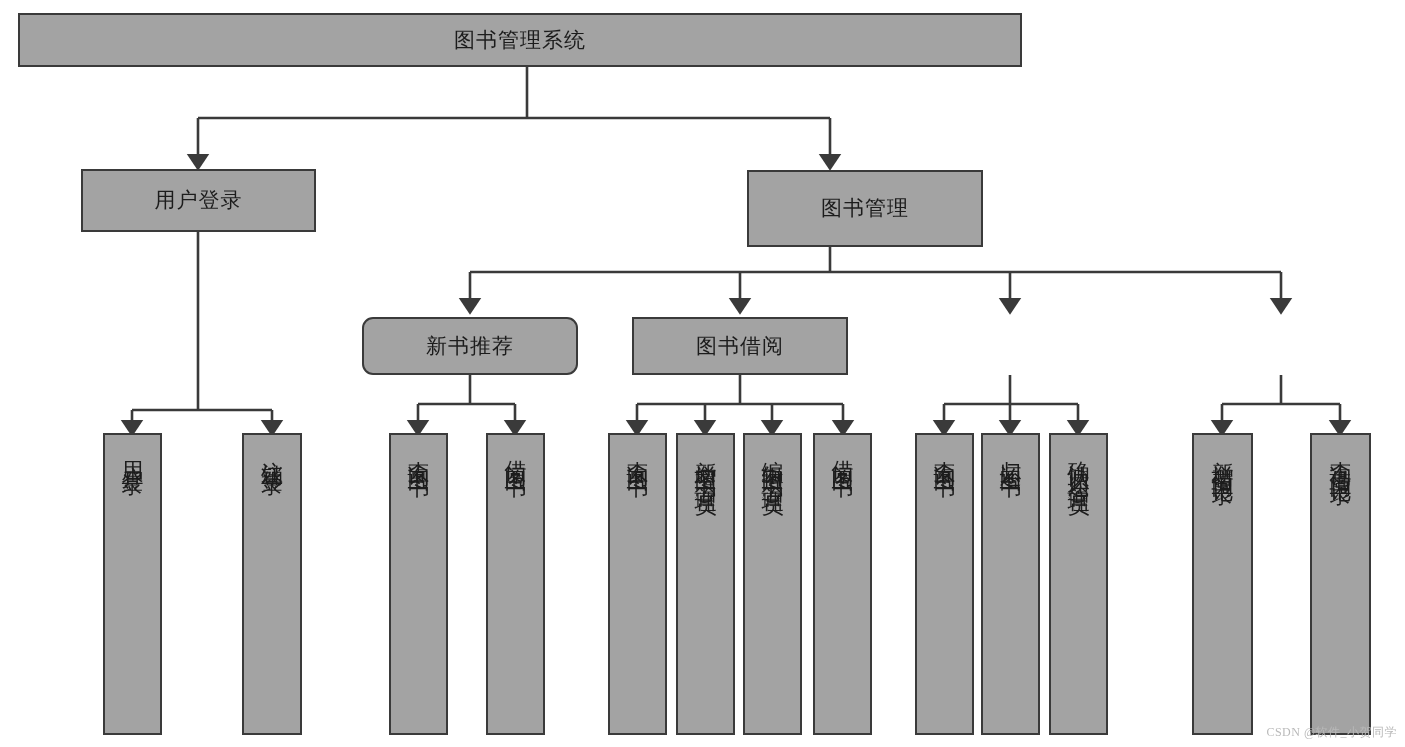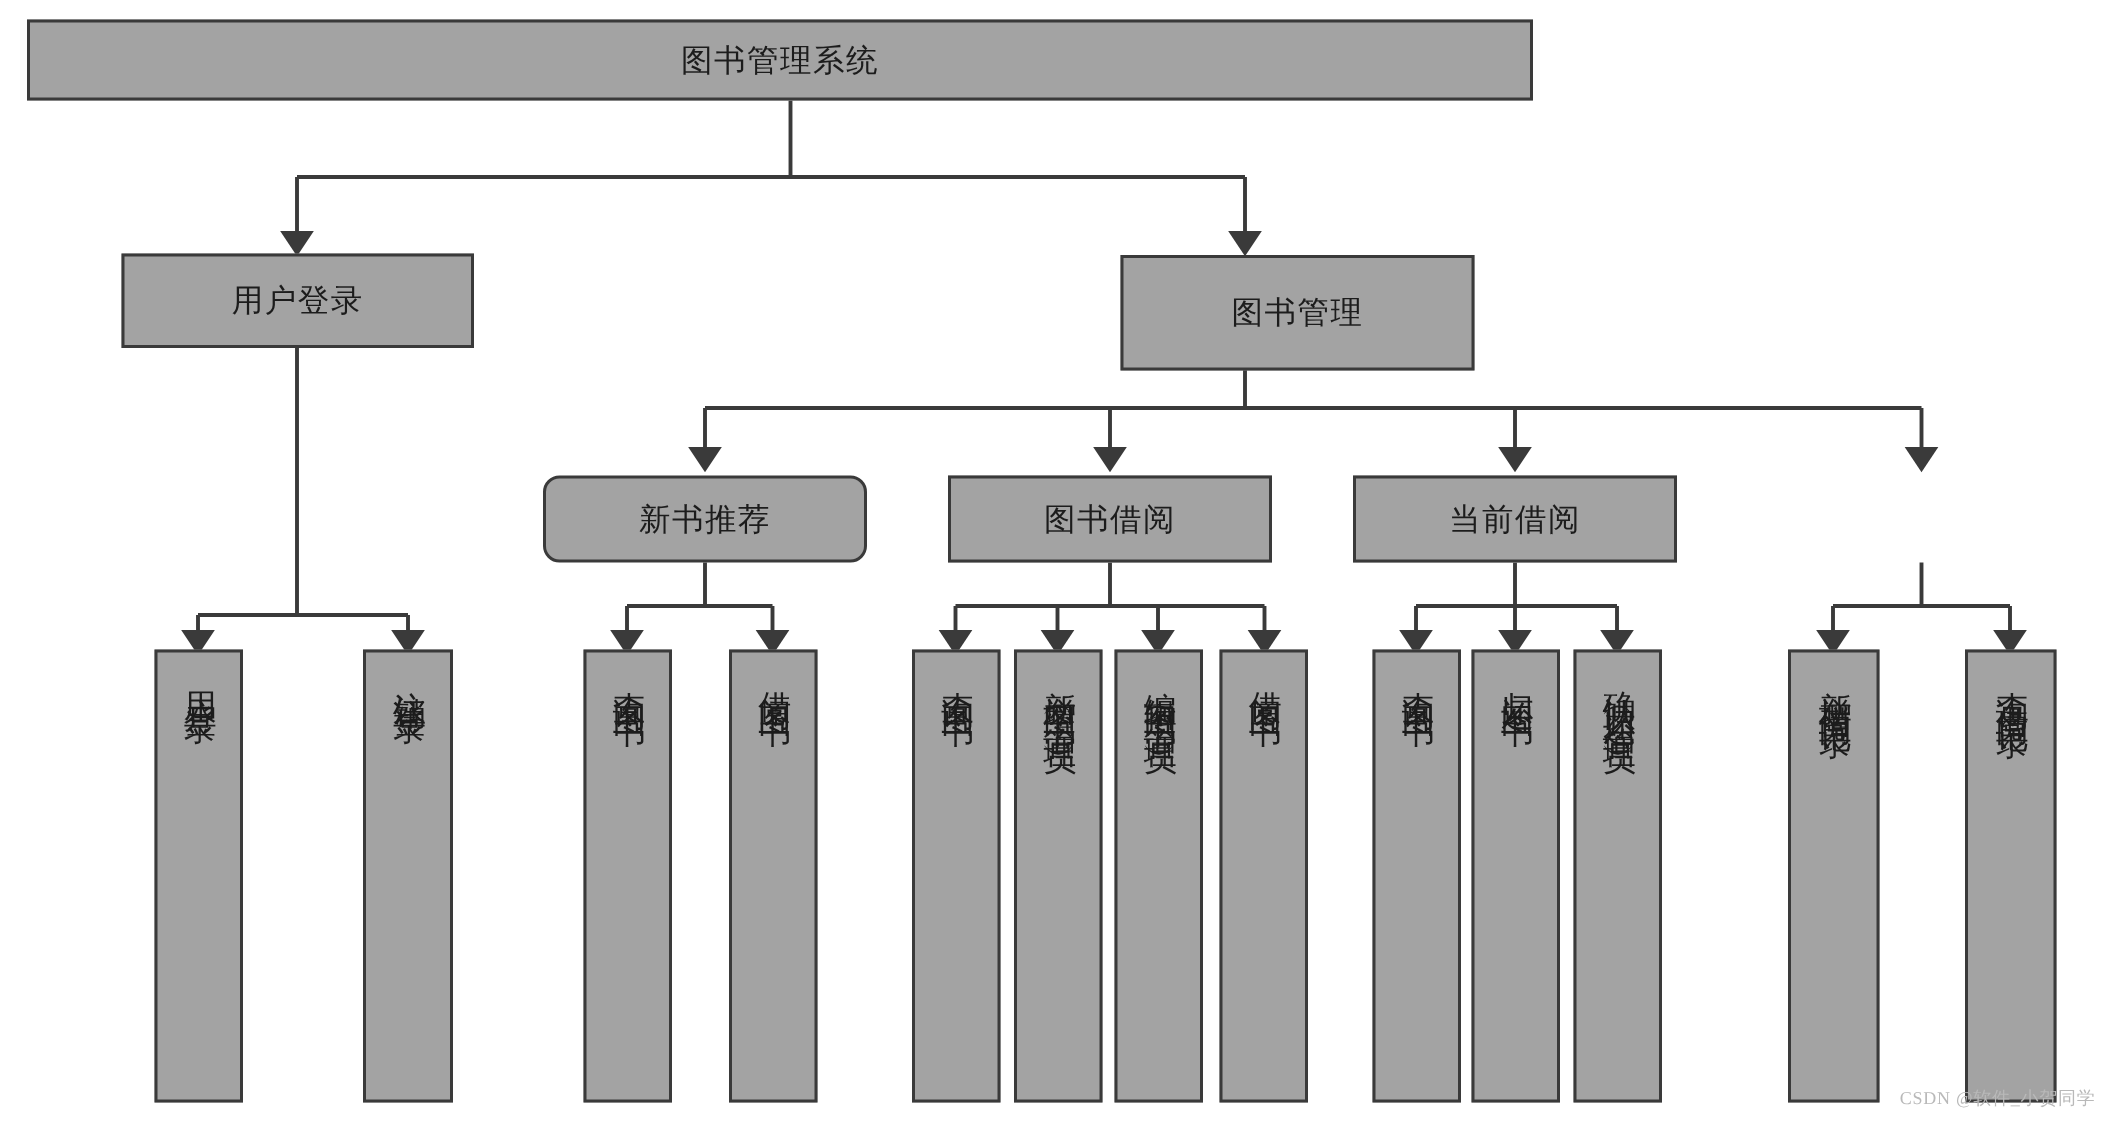--- a/index.html
+++ b/index.html
@@ -130,23 +130,20 @@
   </div>
 
   <div class="node" style="left:362px; top:317px; width:216px; height:58px;border-radius:11px;">
     <span class="txt">新书推荐</span>
   </div>
 
   <div class="node" style="left:632px; top:317px; width:216px; height:58px;font-family:Liberation Serif, serif;">
     <span class="txt">图书借阅</span>
   </div>
 
-  <div class="node" style="left:902px; top:317px; width:216px; height:58px;">
-    <span class="txt">当前借阅</span>
-  </div>
 
 
   <div class="node leaf" style="left:103px; top:433px; width:59px; height:302px;">
     <span class="txt">用户登录</span>
   </div>
   <div class="node leaf" style="left:242px; top:433px; width:60px; height:302px;">
     <span class="txt">注销登录</span>
   </div>
 
   <div class="node leaf" style="left:389px; top:433px; width:59px; height:302px;">

